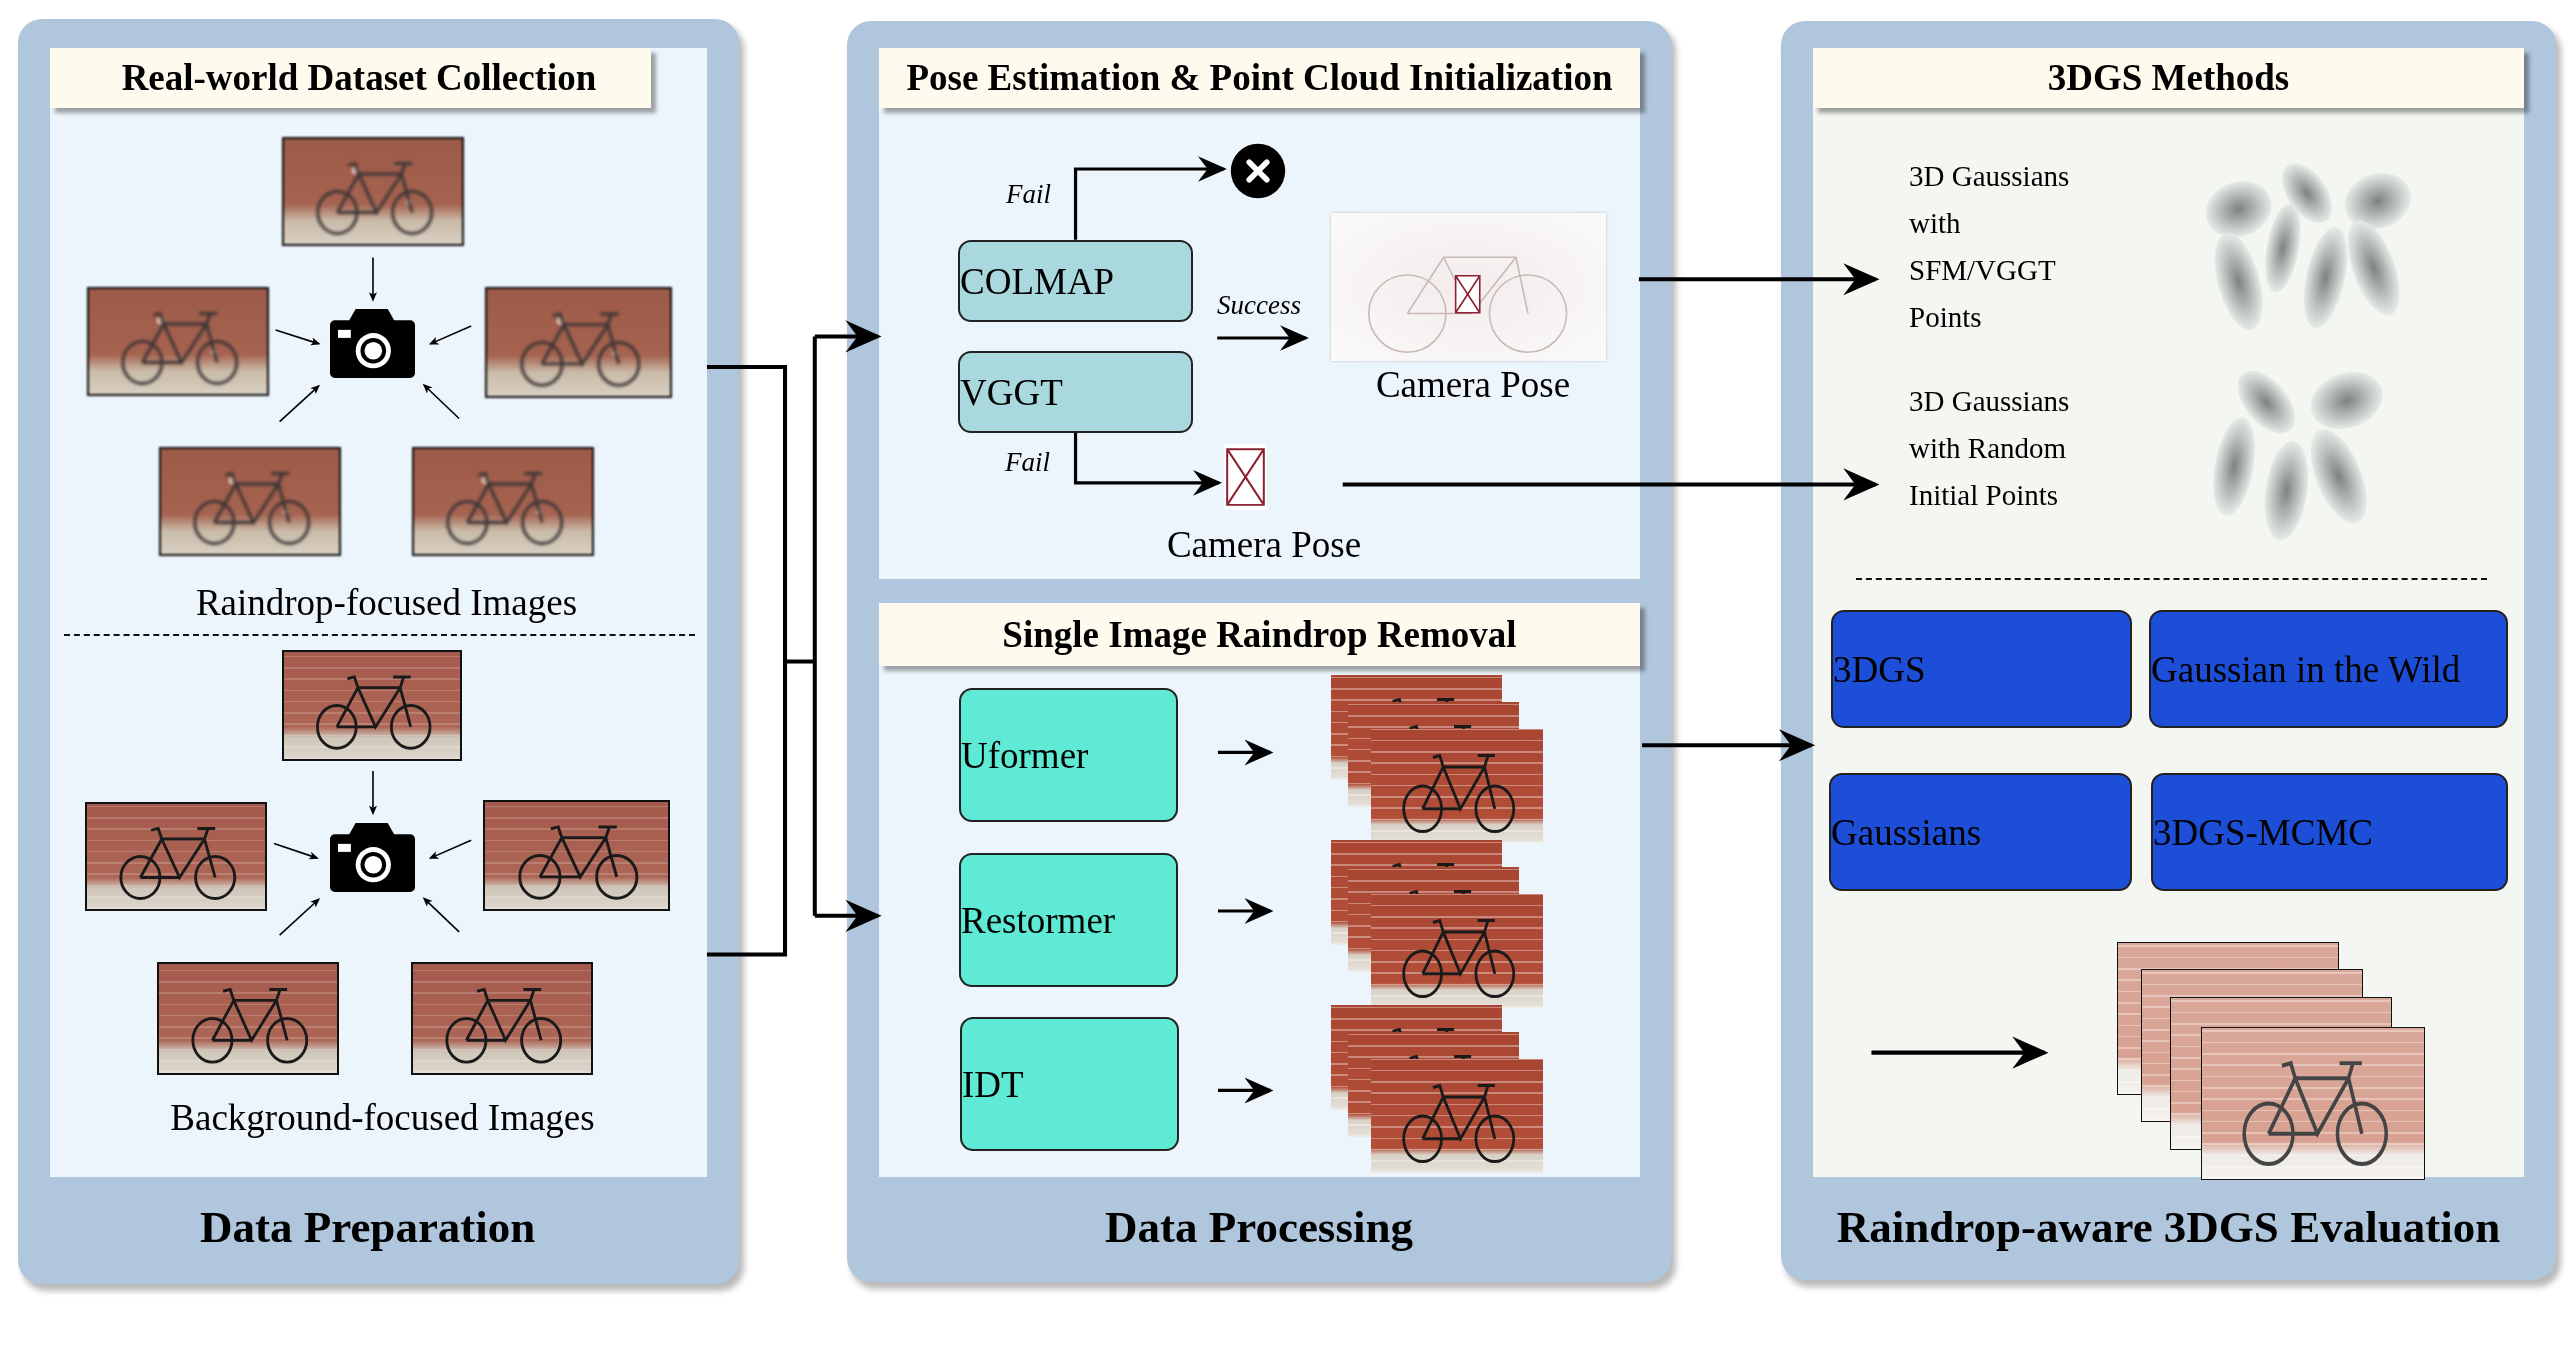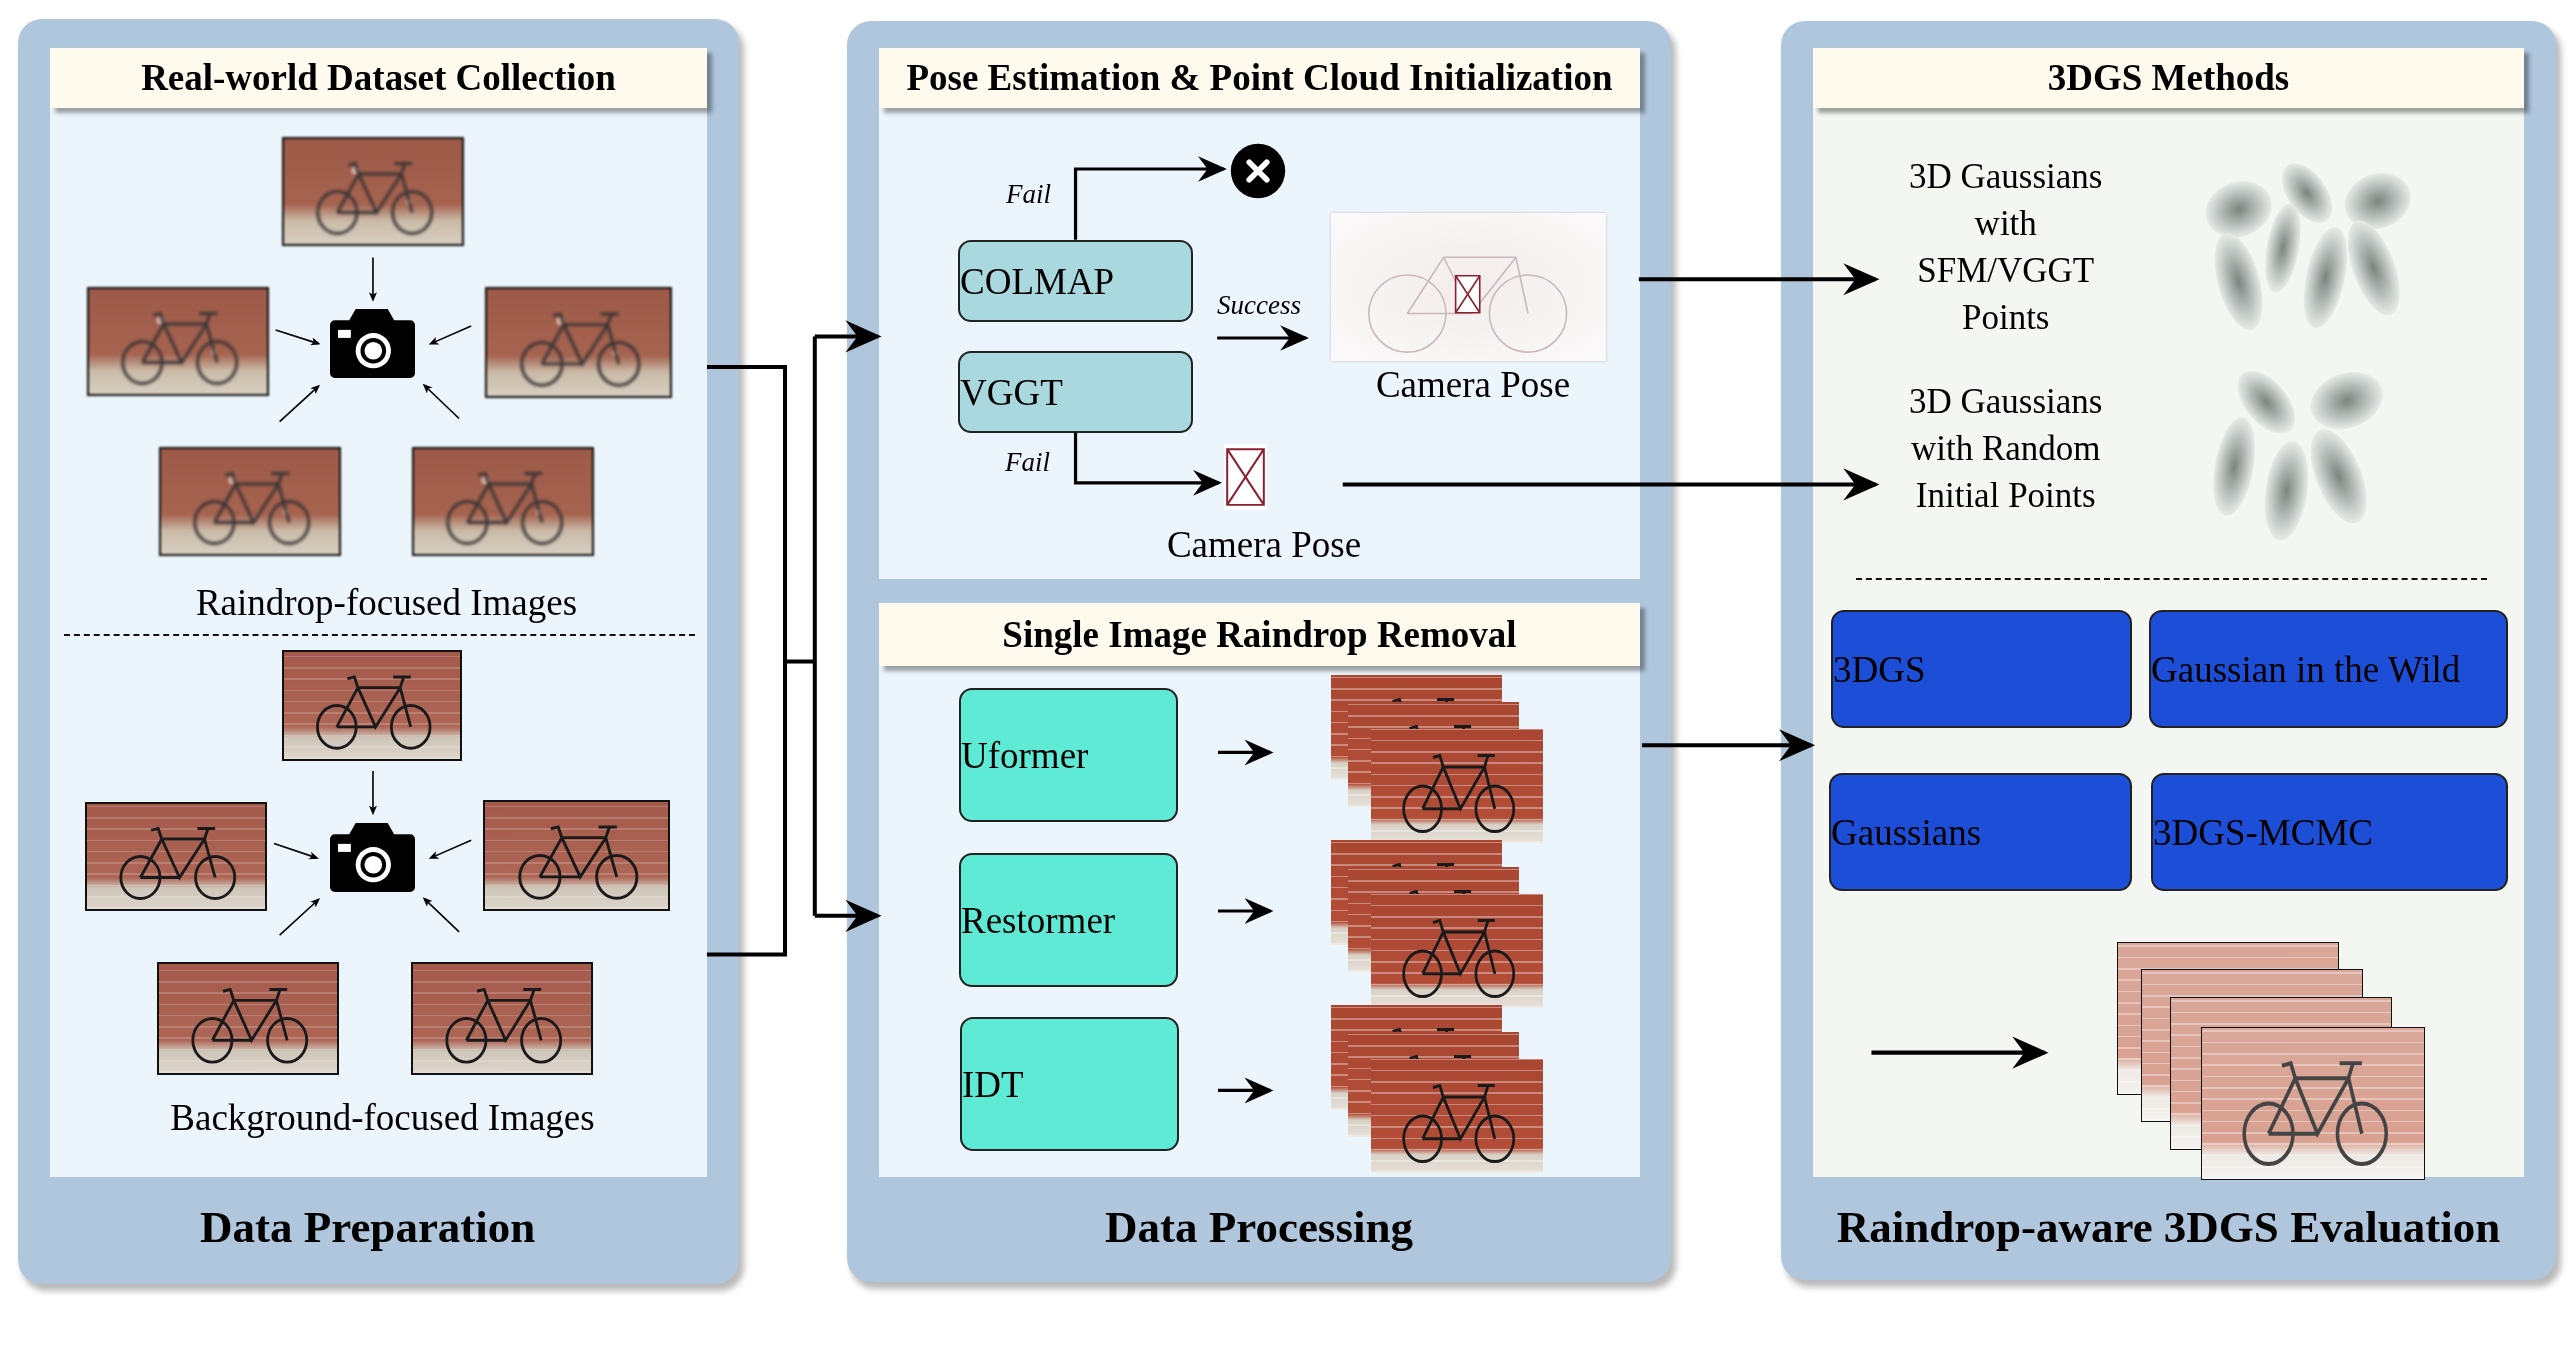--- a/index.html
+++ b/index.html
@@ -30,29 +30,29 @@
       linear-gradient(180deg, #d9a89a 0%, #d8a191 75%, #eeeae5 84%, #f4f2ef 100%); }
   .bike { position:absolute; left:0; top:0; width:100%; height:100%; }
   .cap { position:absolute; font-size:37px; text-align:center; white-space:nowrap; }
   .box { position:absolute; border:2.4px solid #222; border-radius:13px; box-sizing:border-box;
          display:flex; align-items:center; font-size:37px; }
   .box.teal { background:#a9d8de; }
   .box.green { background:#5eead4; }
   .box.cream { background:#1d4ed8; font-size:37px; }
   .ital { position:absolute; font-style:italic; font-size:27px; }
   .lines { position:absolute; left:0; top:0; width:2576px; height:1352px; pointer-events:none; }
-  .gtext { position:absolute; font-size:35px; line-height:47px;text-align:center; }
+  .gtext { position:absolute; font-size:29px; line-height:47px; }
   .camera { position:absolute; }
 </style>
 </head>
 <body>
 
 <div class="panel" style="left:17.7px;top:18.5px;width:721px;height:1265px;"></div>
 <div class="inner" style="left:50px;top:48px;width:657px;height:1129px;"></div>
-<div class="hdr" style="left:50px;top:48px;width:657px;">Real-world Dataset Collection</div>
+<div class="hdr" style="left:50px;top:48px;width:584px;padding-left:17px;">Real-world Dataset Collection</div>
 
 <div class="photo rain" style="left:282px;top:137px;width:182px;height:109px;">
     <svg class="bike" viewBox="0 0 100 60" preserveAspectRatio="none" style="filter: blur(1.1px);">
       <g fill="none" stroke="#3a3434" stroke-width="1.6">
         <ellipse cx="30" cy="42" rx="11" ry="12"></ellipse>
         <ellipse cx="72" cy="42" rx="11" ry="12"></ellipse>
         <path d="M30 42 L42 20 L66 20 L72 42 M42 20 L52 42 L66 20 M52 42 L30 42 M66 20 L68 14 M62 14 L72 14 M42 20 L40 14 L36 15"></path>
       </g>
     </svg>
   </div>

